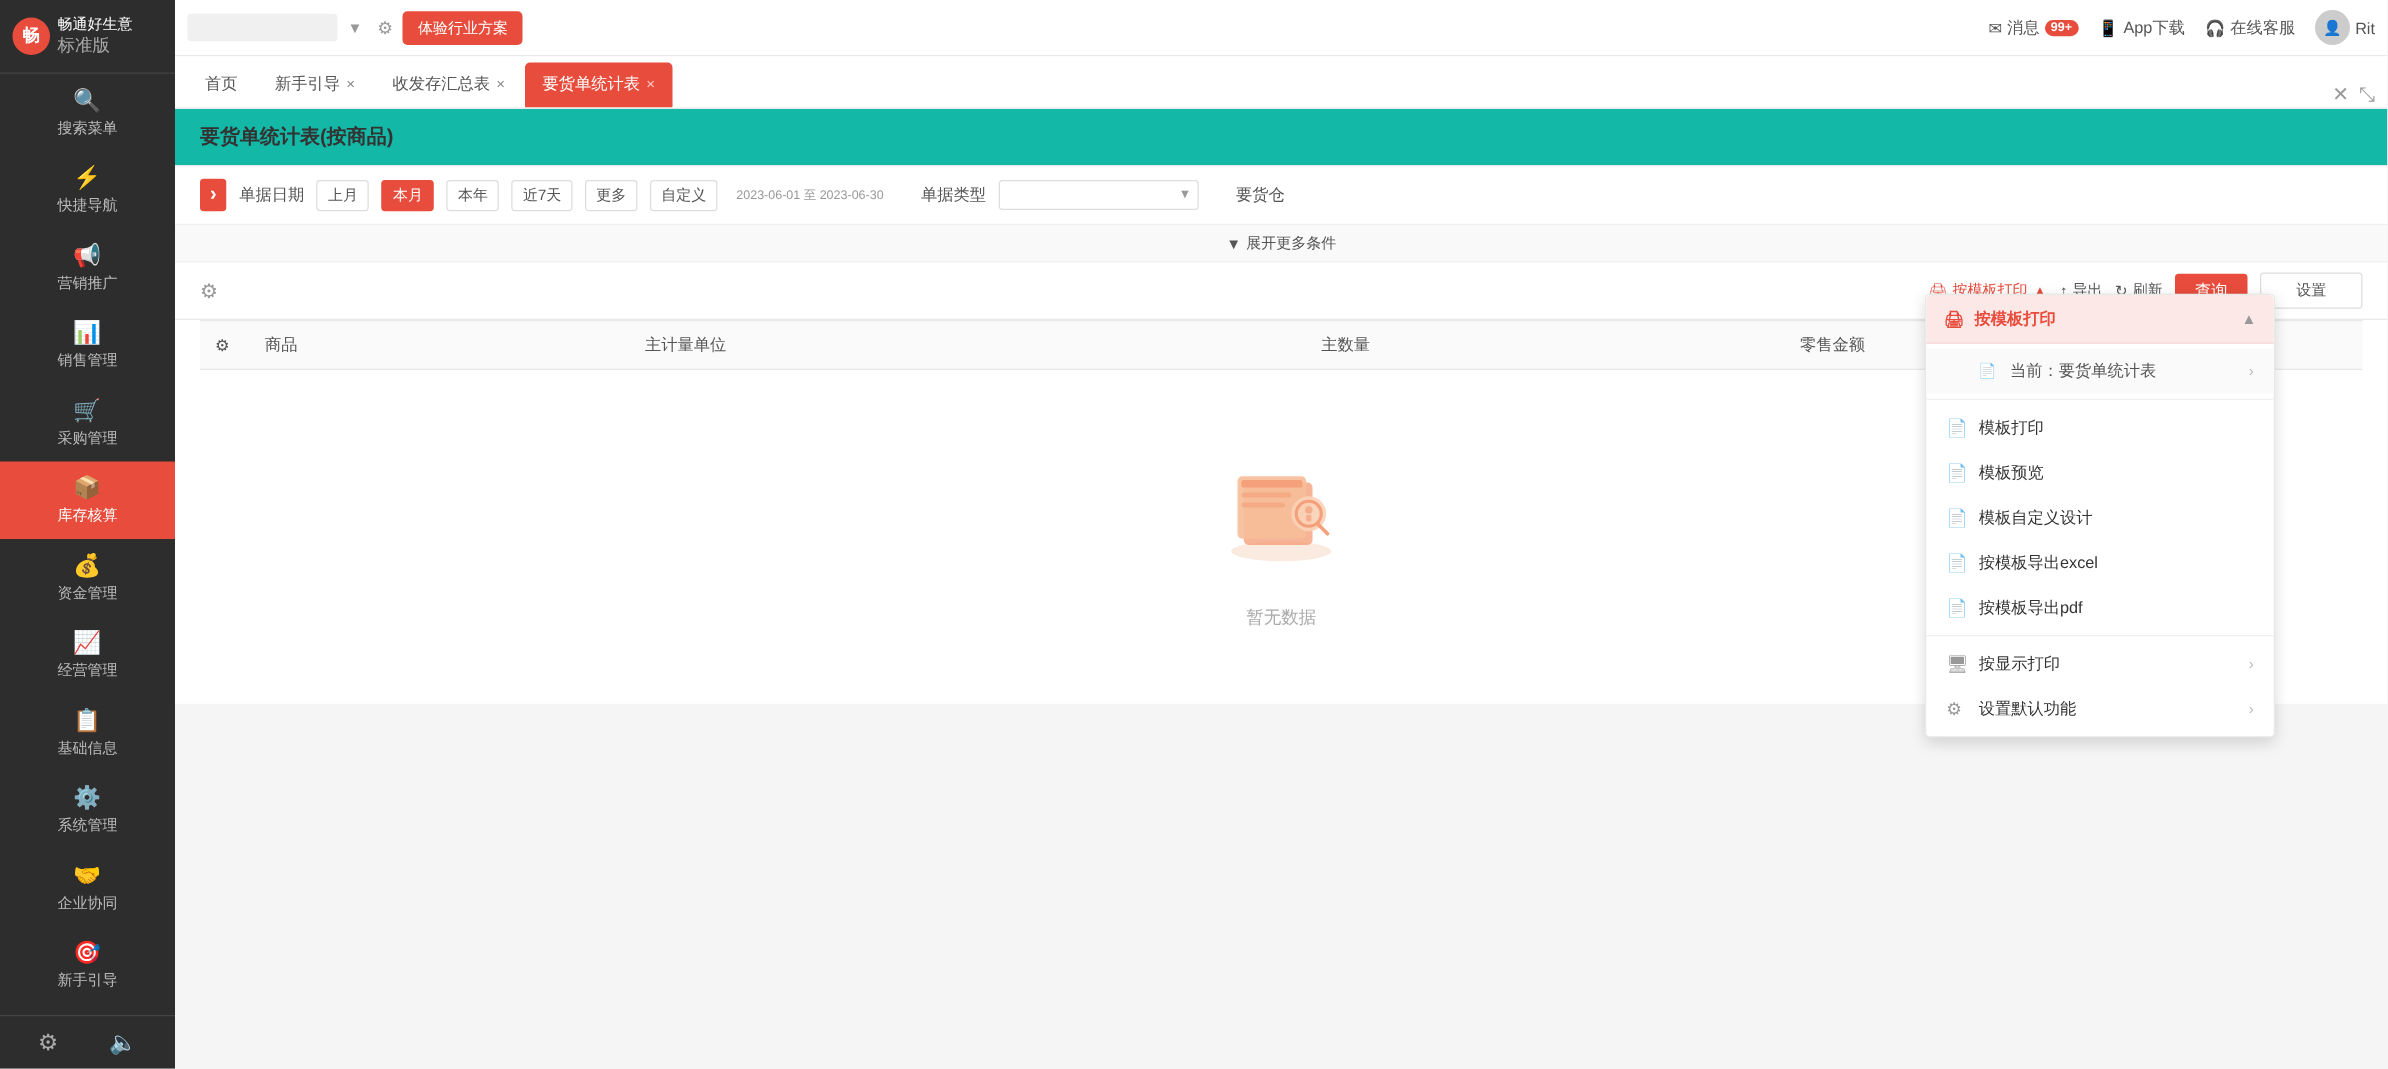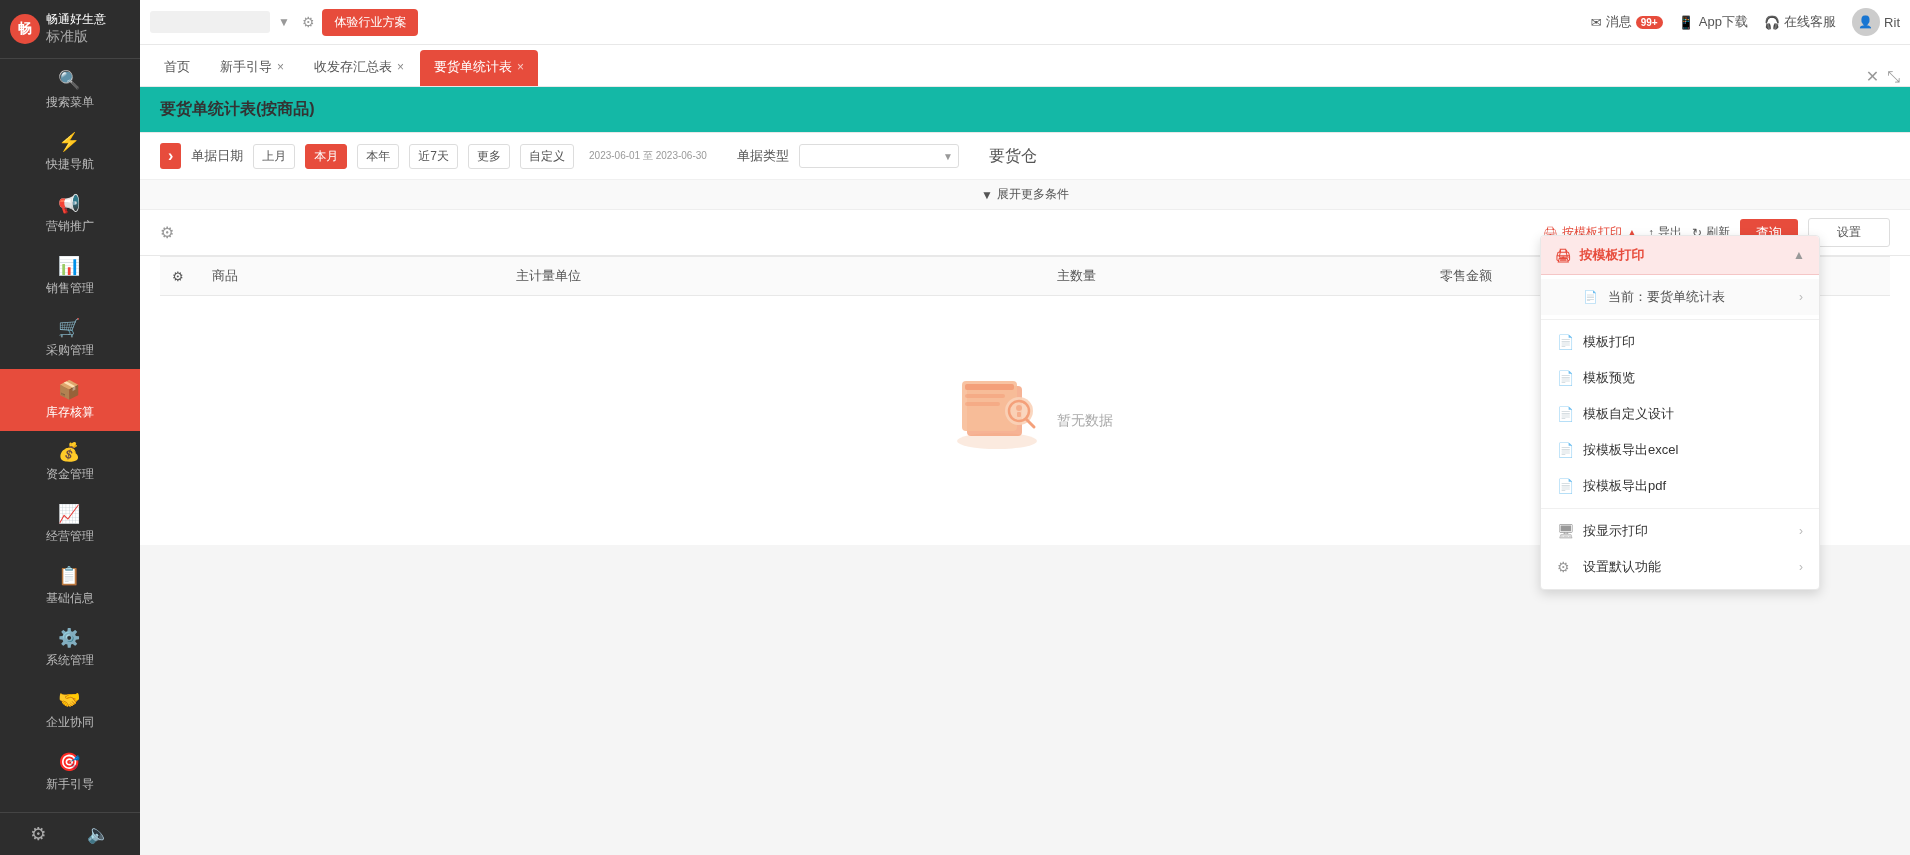--- a/index.html
+++ b/index.html
@@ -257,21 +257,21 @@
       content: '▼';
       position: absolute;
       right: 6px;
       top: 50%;
       transform: translateY(-50%);
       font-size: 10px;
       color: #999;
       pointer-events: none;
     }
 
-    .filter-extra-label { font-size: 16px; color: #555; margin-left: 20px; }
+    .filter-extra-label { font-size: 13px; color: #555; margin-left: 20px; }
 
     .expand-bar {
       background: #f9f9f9;
       display: flex;
       justify-content: center;
       padding: 6px;
       border-bottom: 1px solid #eee;
     }
     .expand-bar-btn {
       background: none;
@@ -360,21 +360,21 @@
       padding: 10px 12px;
       font-size: 13px;
       color: #555;
       font-weight: normal;
       text-align: left;
     }
 
     
     .empty-state {
       display: flex;
-      flex-direction: row;
+      flex-direction: column;
       align-items: center;
       justify-content: center;
       padding: 60px 20px;
       background: #fff;
     }
     .empty-text {
       font-size: 14px;
       color: #aaa;
     }
 

